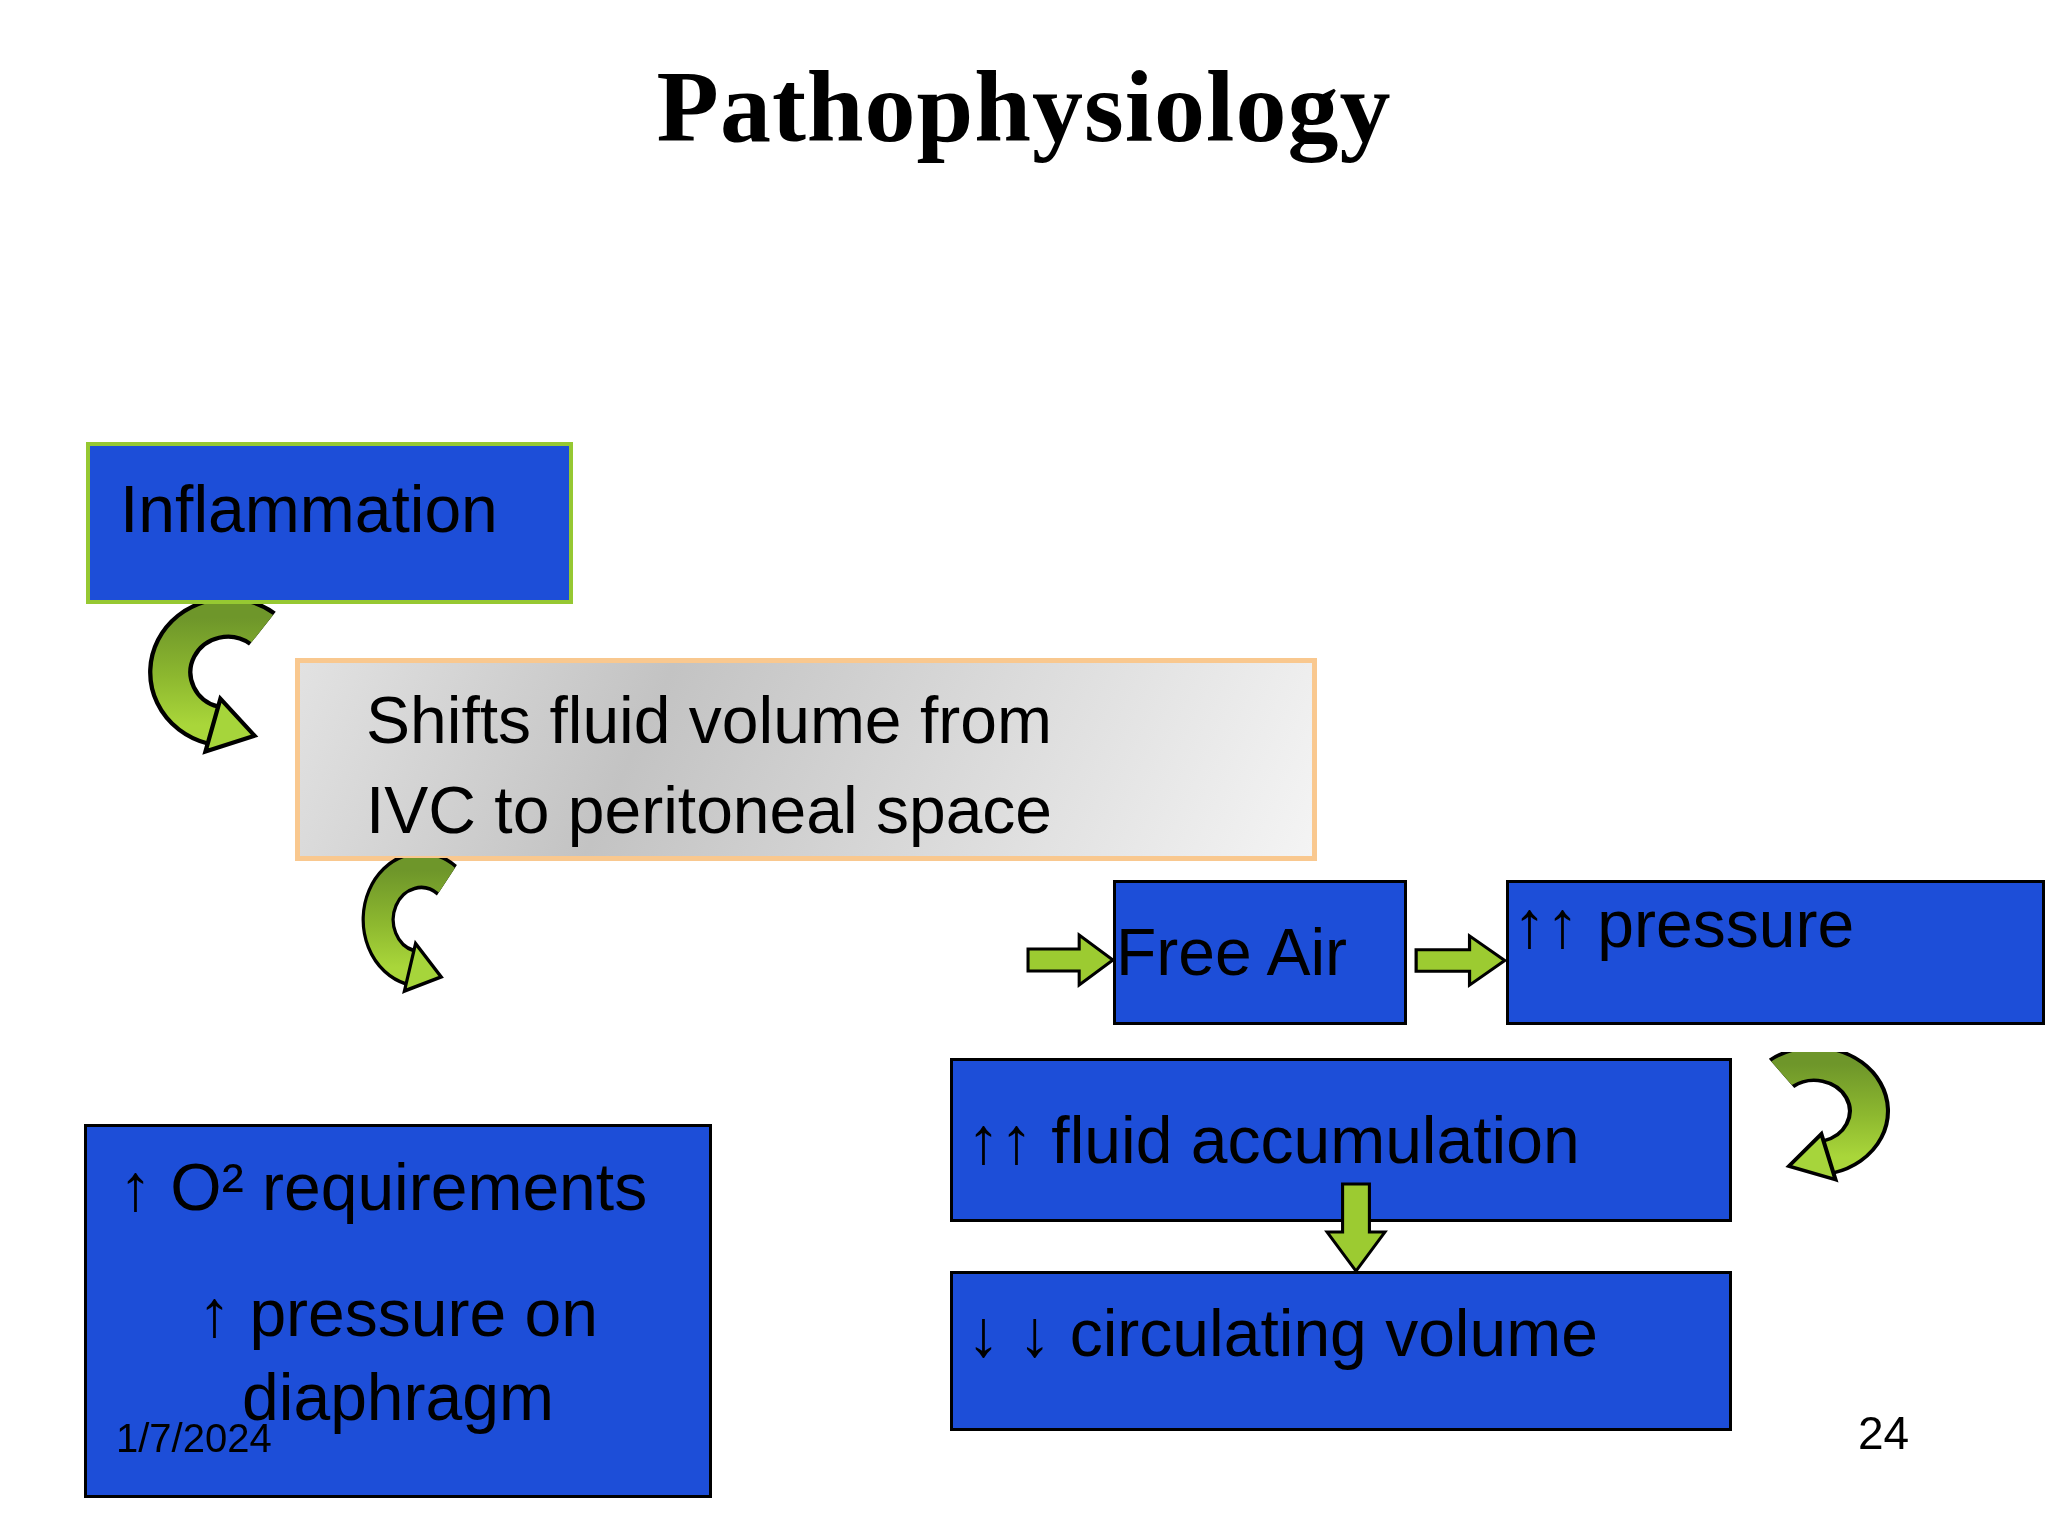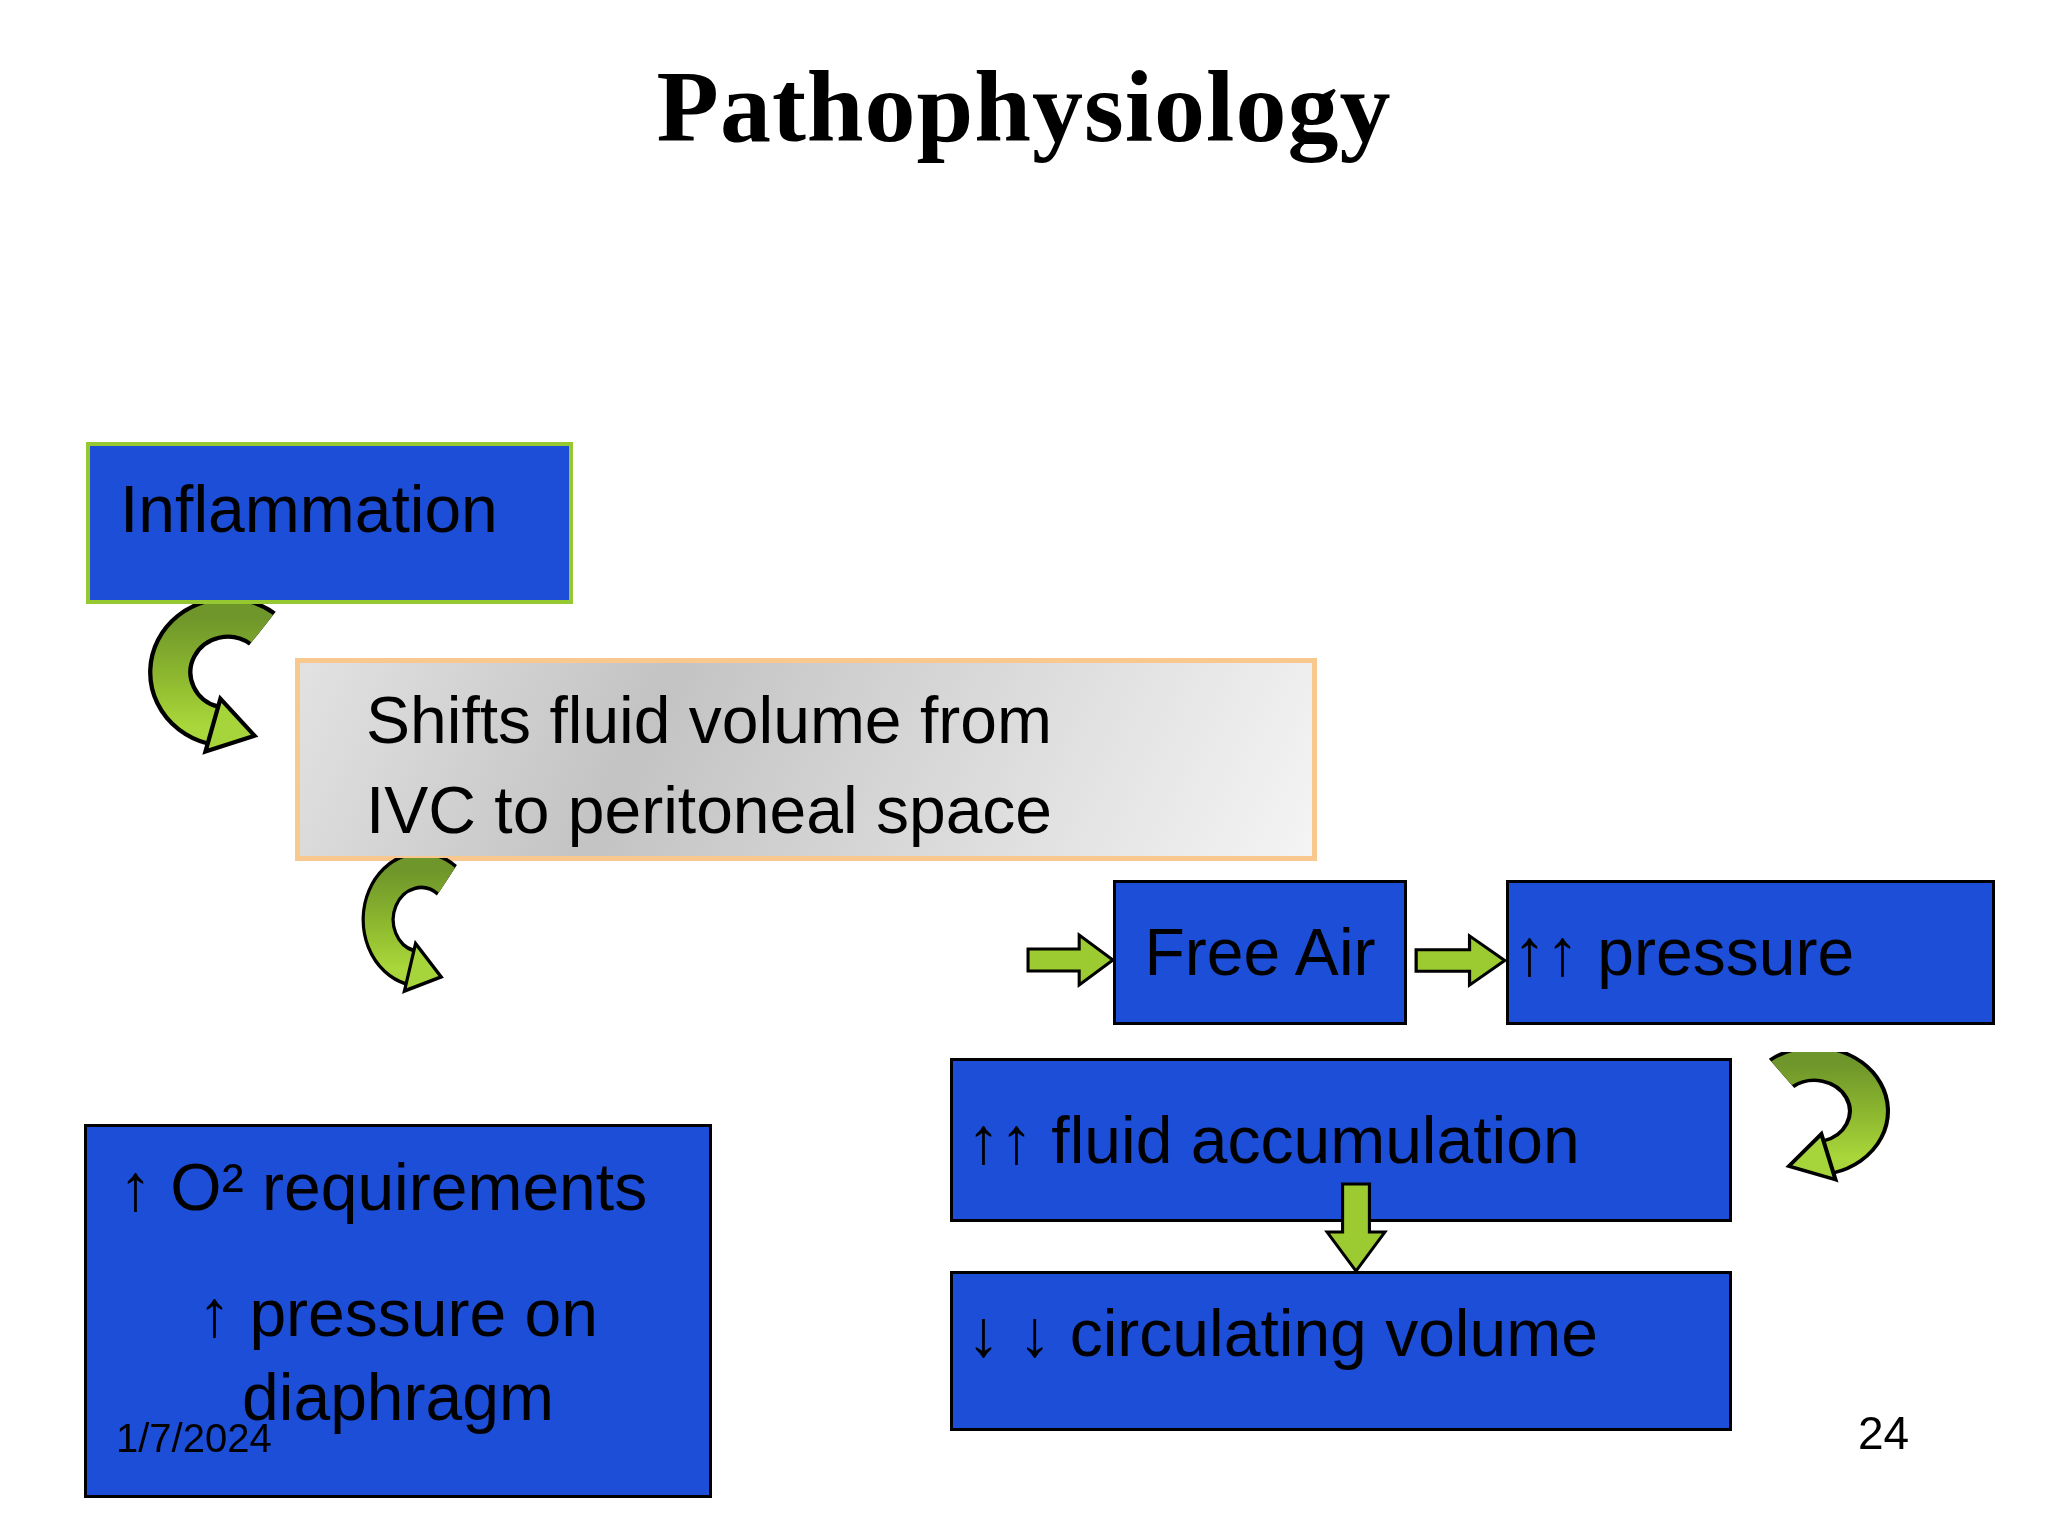--- a/index.html
+++ b/index.html
@@ -32,25 +32,25 @@
     background:linear-gradient(115deg,#e2e2e2 0%,#c3c3c3 34%,#d8d8d8 62%,#f4f4f4 100%);
     padding:12px 0 0 66px;
     line-height:90px;
   }
   #peristalsis-box{
     left:520px;top:886px;width:472px;height:140px;
     display:flex;align-items:center;justify-content:center;
   }
   #free-air-box{
     left:1113px;top:880px;width:294px;height:145px;
-    display:flex;align-items:center;justify-content:center;
+    display:flex;align-items:center;justify-content:flex-start;
   }
   #pressure-box{
-    left:1506px;top:880px;width:489px;height:145px;
-    display:flex;align-items:center;
+    left:1506px;top:880px;width:539px;height:145px;
+    display:flex;align-items:flex-start;
     padding-left:4px;
   }
   #fluid-accumulation-box{
     left:950px;top:1058px;width:782px;height:164px;
     display:flex;align-items:center;
     padding-left:14px;
   }
   #circulating-volume-box{
     left:950px;top:1271px;width:782px;height:160px;
     display:flex;align-items:flex-start;

